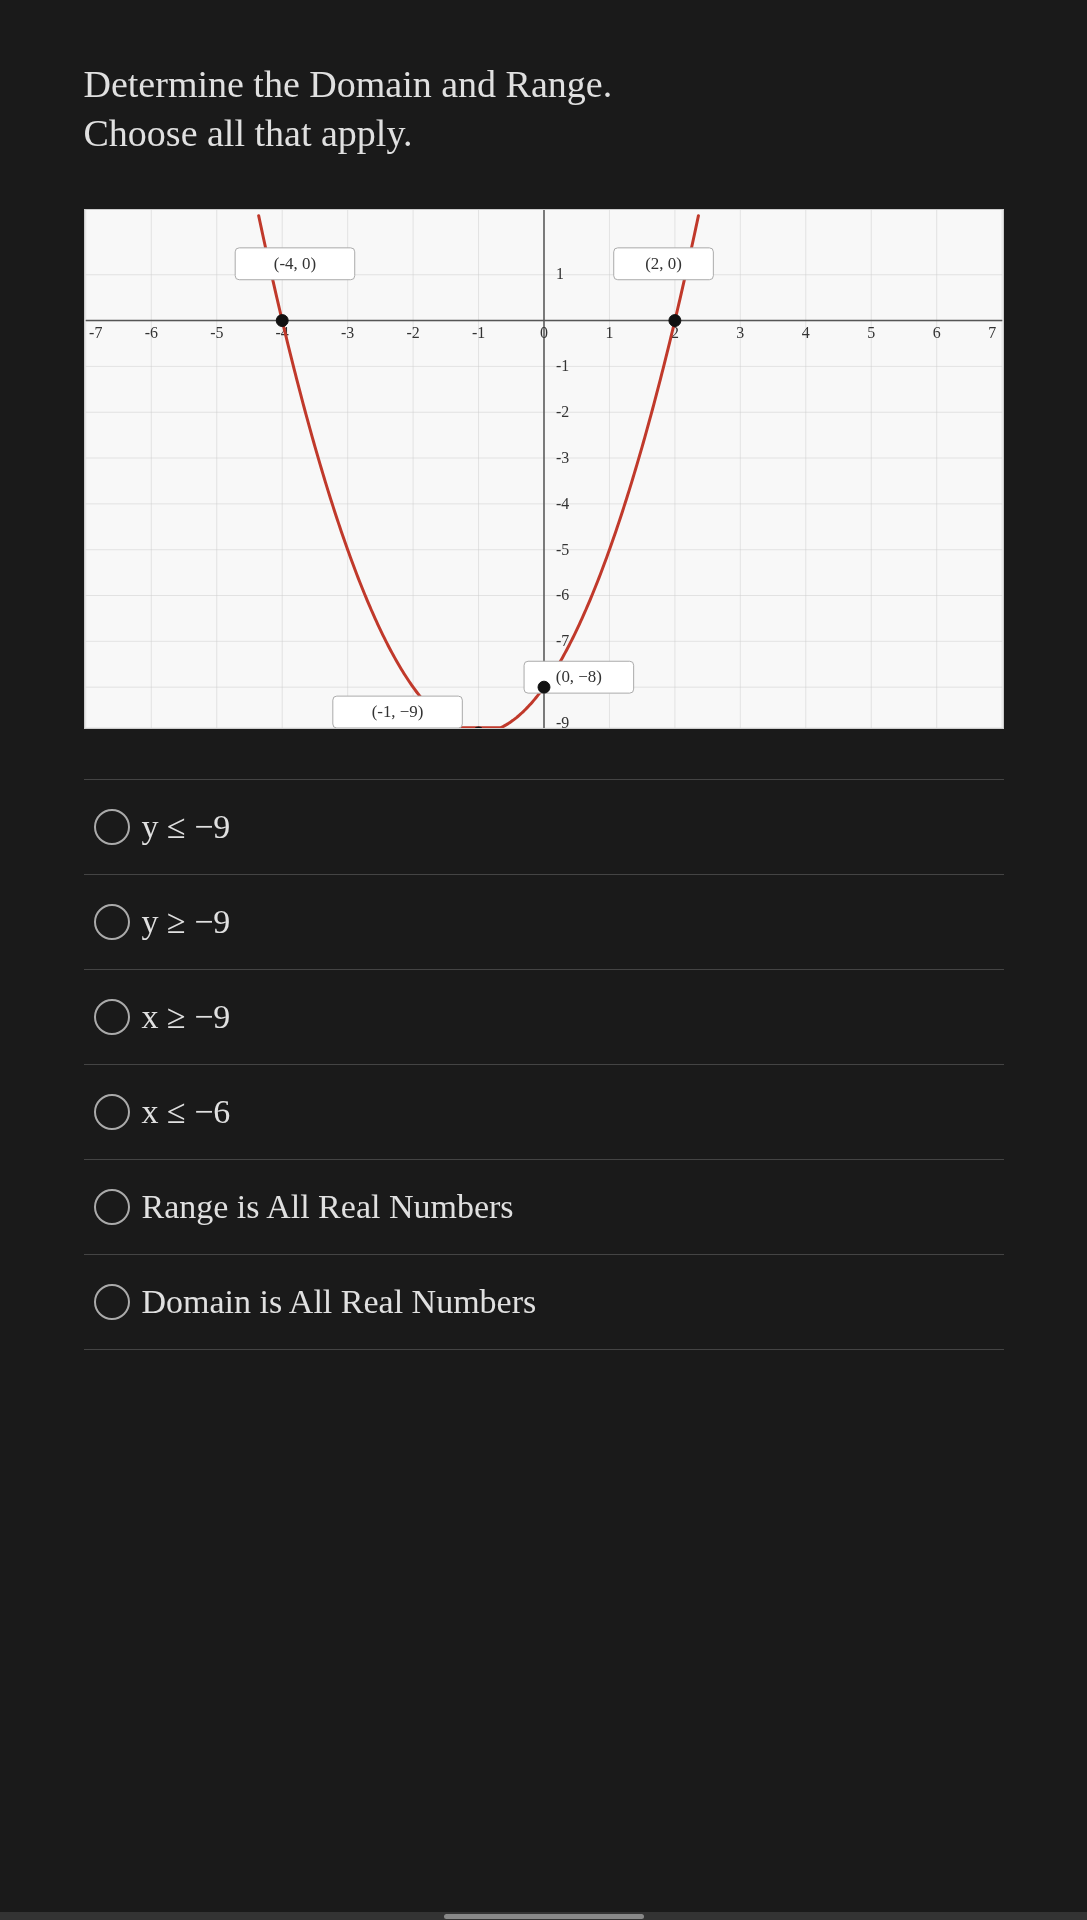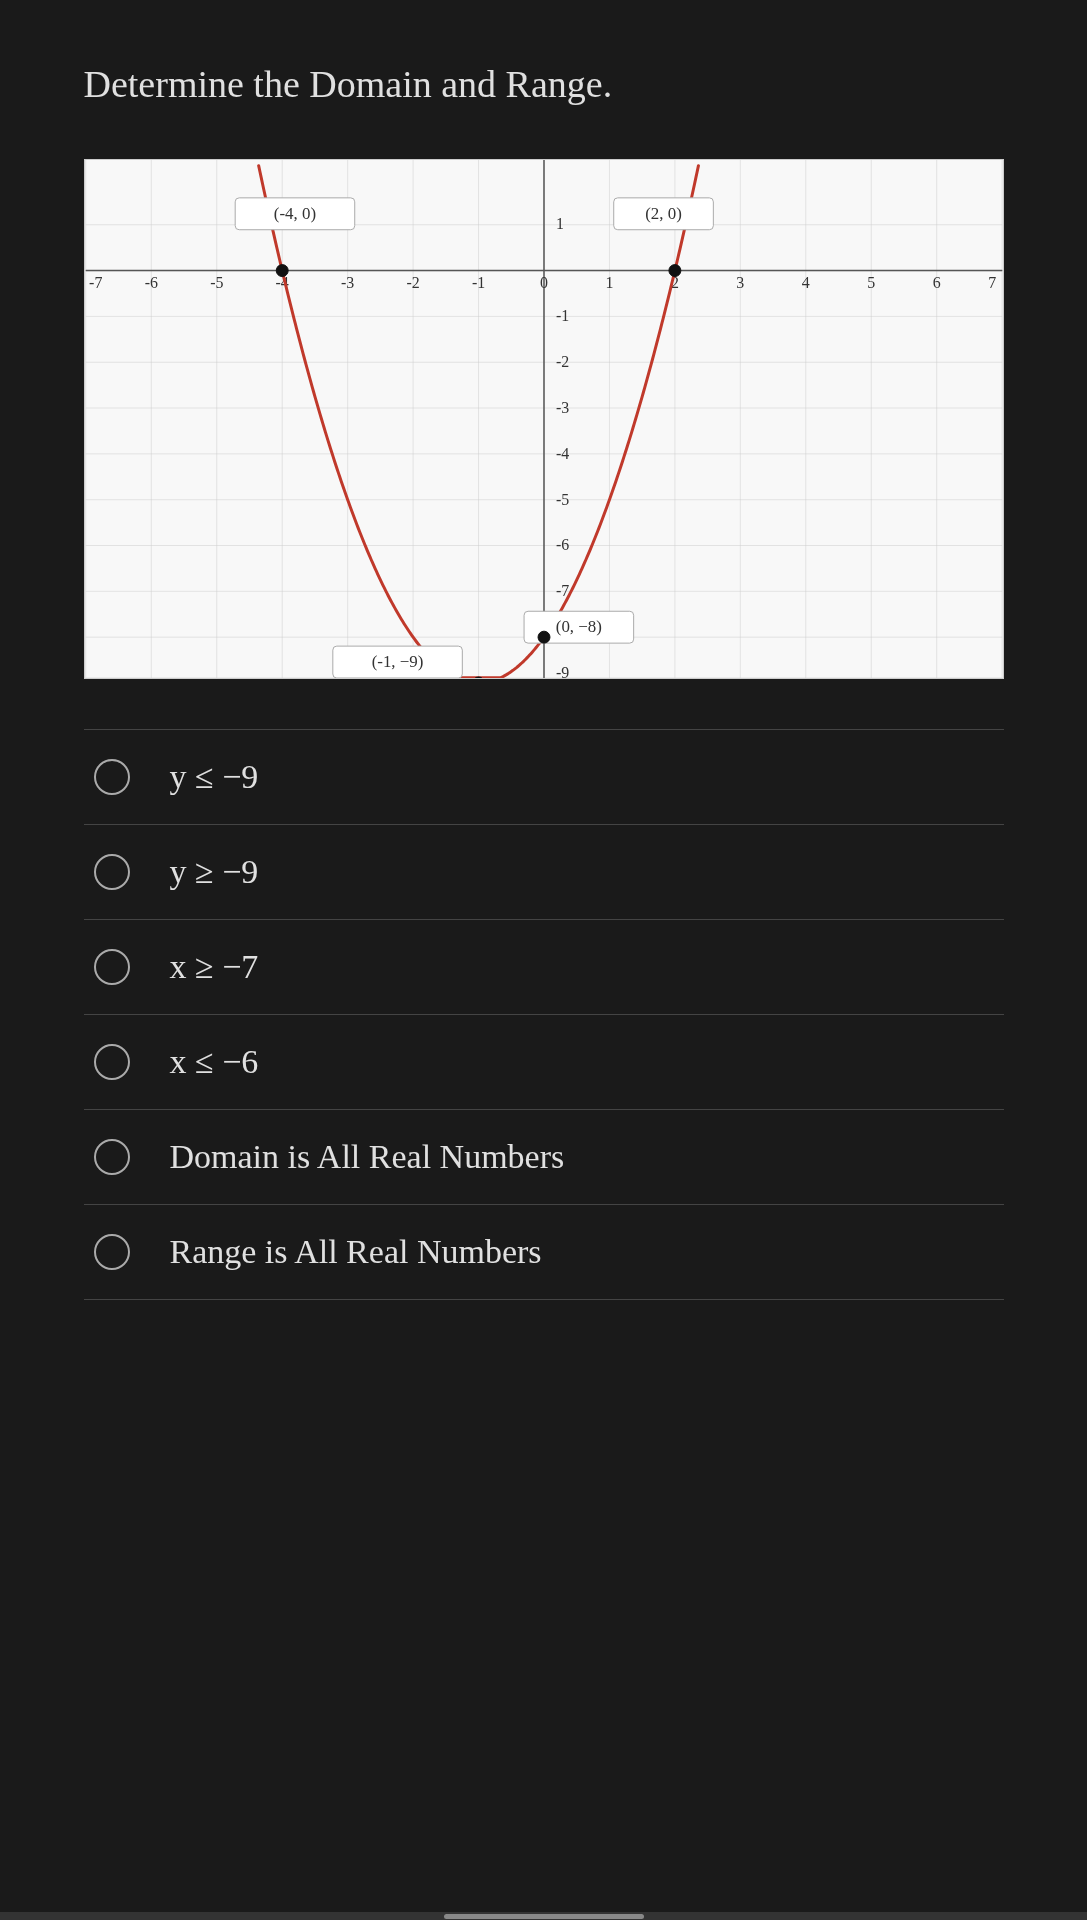--- a/index.html
+++ b/index.html
@@ -47,21 +47,21 @@
       flex-direction: column;
       width: 100%;
       border-top: 1px solid #444;
     }
     .choice-item {
       display: flex;
       align-items: center;
       padding: 28px 10px;
       border-bottom: 1px solid #444;
       cursor: pointer;
-      gap: 40px;
+      gap: 12px;
     }
     .choice-radio {
       width: 36px;
       height: 36px;
       border-radius: 50%;
       border: 2px solid #aaa;
       background: transparent;
       flex-shrink: 0;
     }
     .choice-label {
@@ -87,20 +87,21 @@
       margin-top: 2px;
     }
   </style>
 </head>
 <body>
 
 <div class="page-container">
 
   <div class="question-title">
     <span>Determine the Domain and Range.</span><br>
+    <span>Choose all that apply.</span>
   </div>
 
   <div class="graph-container">
     <svg class="graph-svg" viewBox="0 0 920 520" xmlns="http://www.w3.org/2000/svg">
 
       <rect width="920" height="520" fill="#f8f8f8"></rect>
 
       <line x1="460" y1="0" x2="460" y2="520" stroke="#ccc" stroke-width="0.5"></line>
       <line x1="394.3" y1="0" x2="394.3" y2="520" stroke="#ccc" stroke-width="0.5"></line>
       <line x1="328.6" y1="0" x2="328.6" y2="520" stroke="#ccc" stroke-width="0.5"></line>
@@ -184,32 +185,32 @@
     <div class="choice-item">
       <div class="choice-radio"></div>
       <span class="choice-label">y ≤ −9</span>
     </div>
     <div class="choice-item">
       <div class="choice-radio"></div>
       <span class="choice-label">y ≥ −9</span>
     </div>
     <div class="choice-item">
       <div class="choice-radio"></div>
-      <span class="choice-label">x ≥ −7</span>
+      <span class="choice-label">x ≥ −9</span>
     </div>
     <div class="choice-item">
       <div class="choice-radio"></div>
       <span class="choice-label">x ≤ −6</span>
     </div>
     <div class="choice-item">
       <div class="choice-radio"></div>
+      <span class="choice-label">Range is All Real Numbers</span>
+    </div>
+    <div class="choice-item">
+      <div class="choice-radio"></div>
       <span class="choice-label">Domain is All Real Numbers</span>
-    </div>
-    <div class="choice-item">
-      <div class="choice-radio"></div>
-      <span class="choice-label">Range is All Real Numbers</span>
     </div>
   </div>
 </div>
 
 <div class="bottom-bar">
   <div class="bottom-indicator"></div>
 </div>
 
 </body></html>

